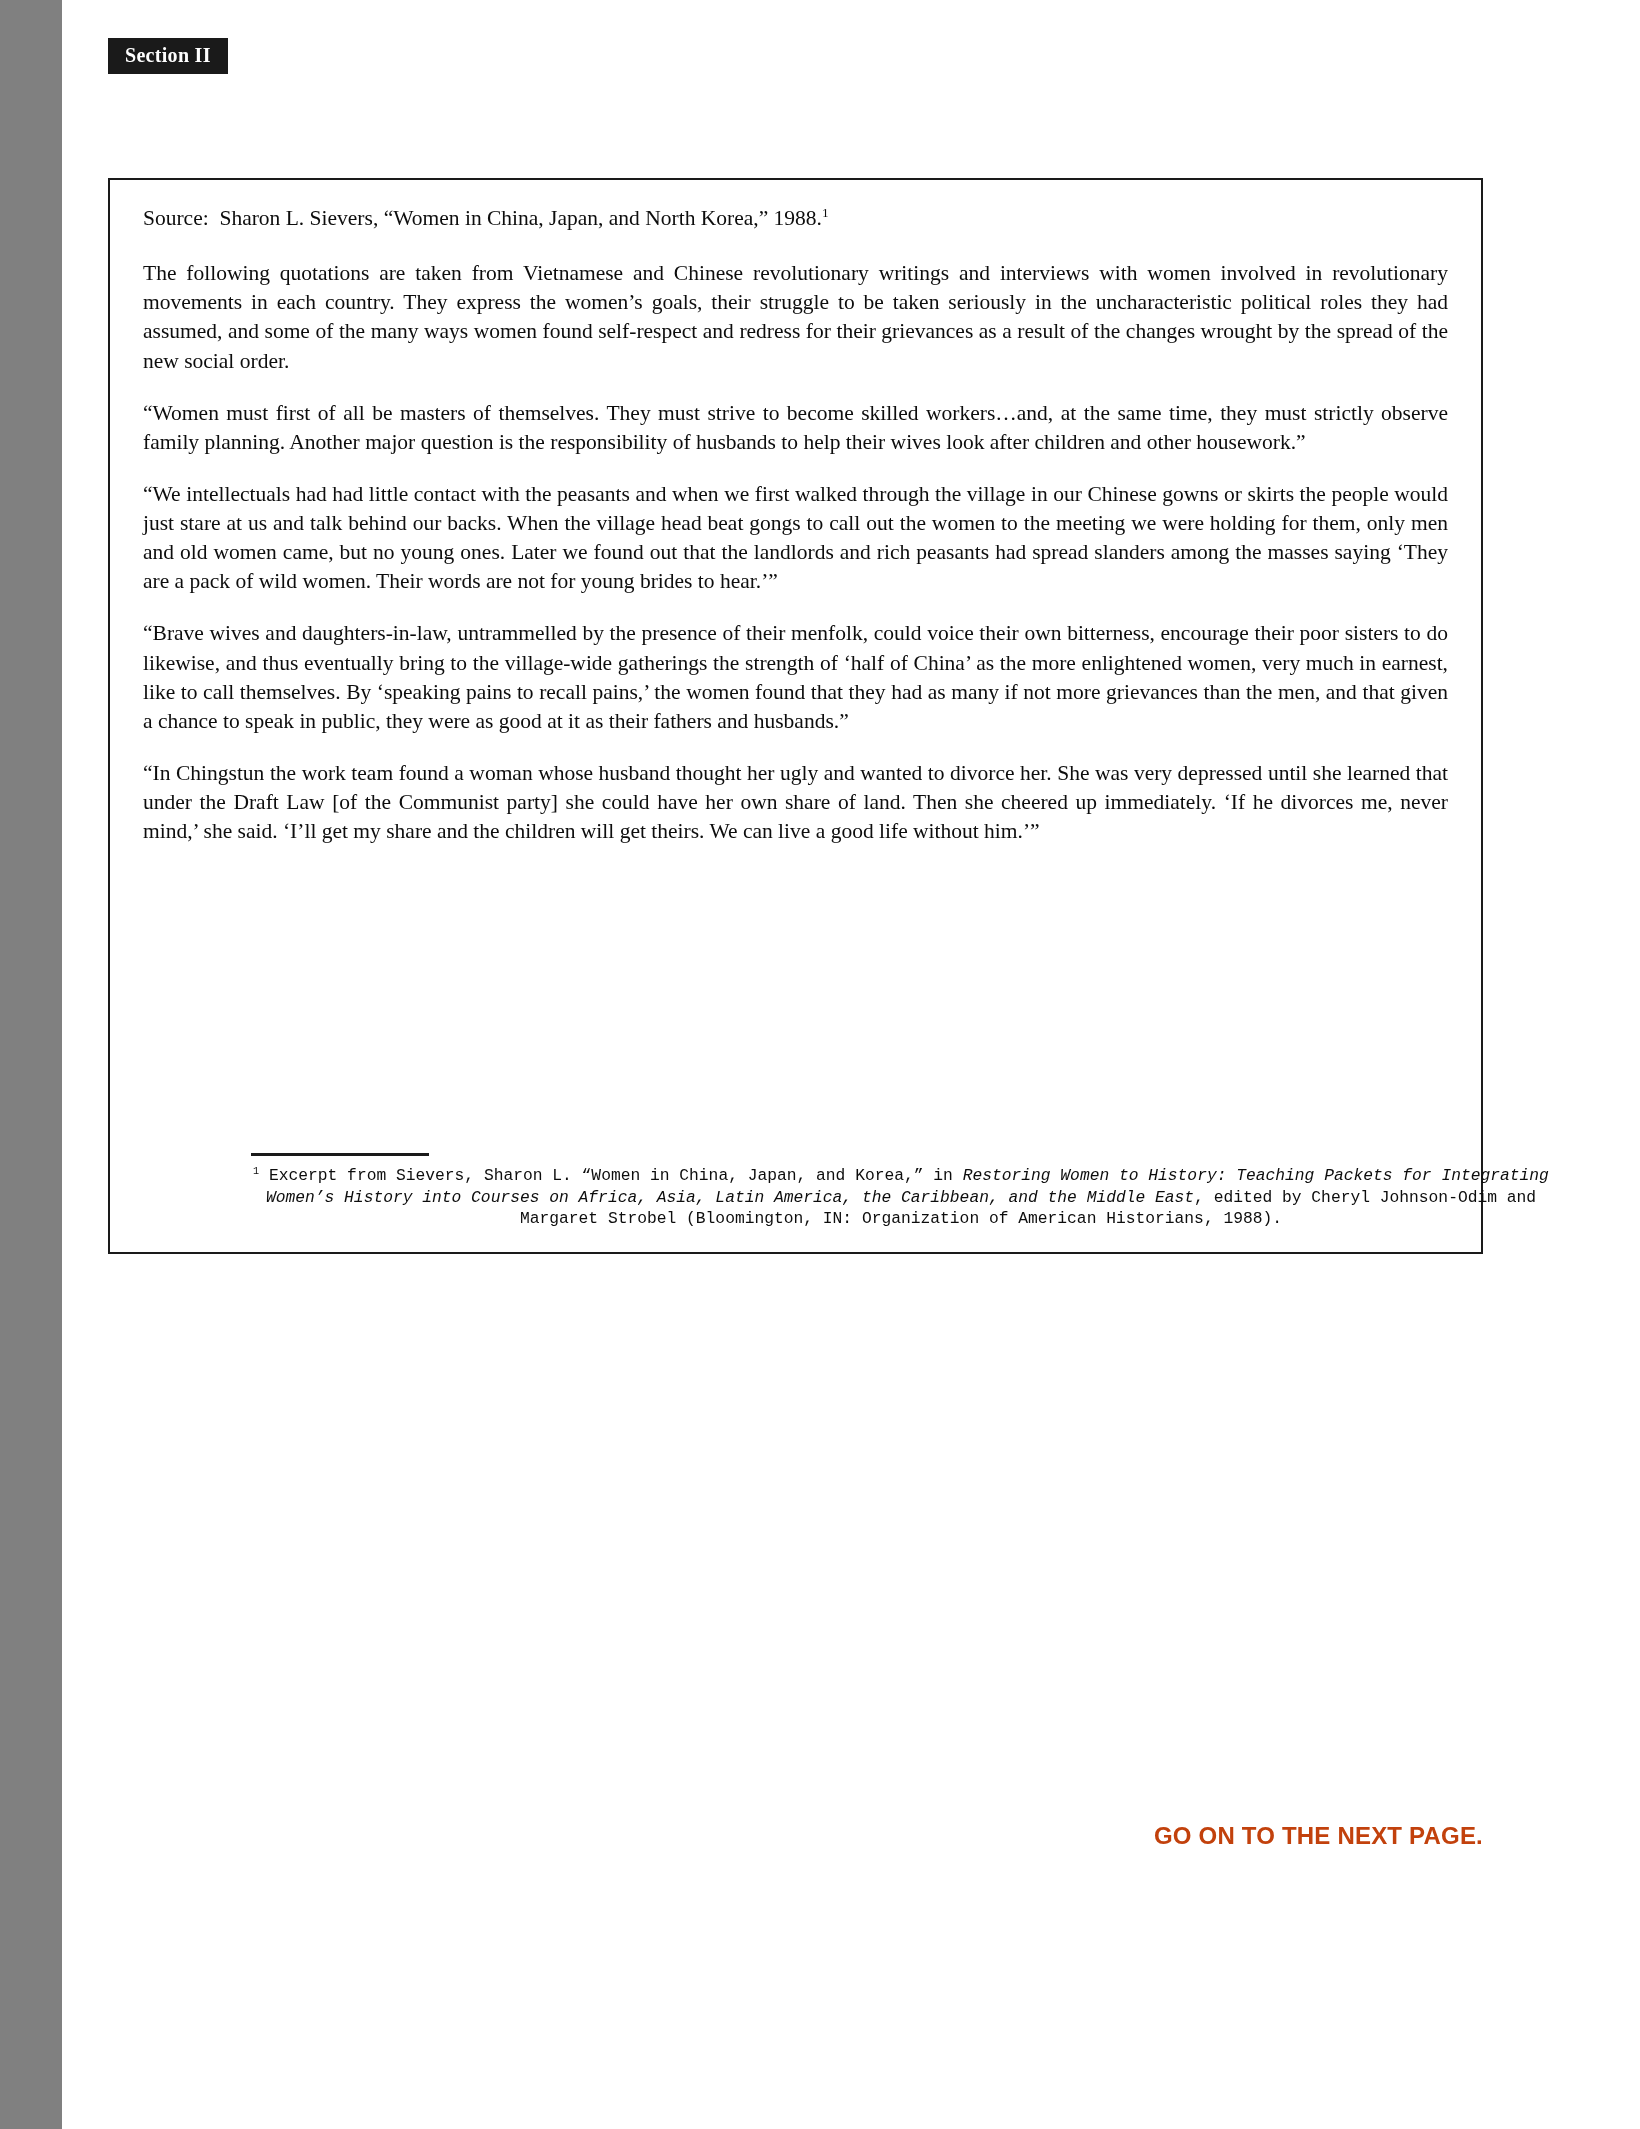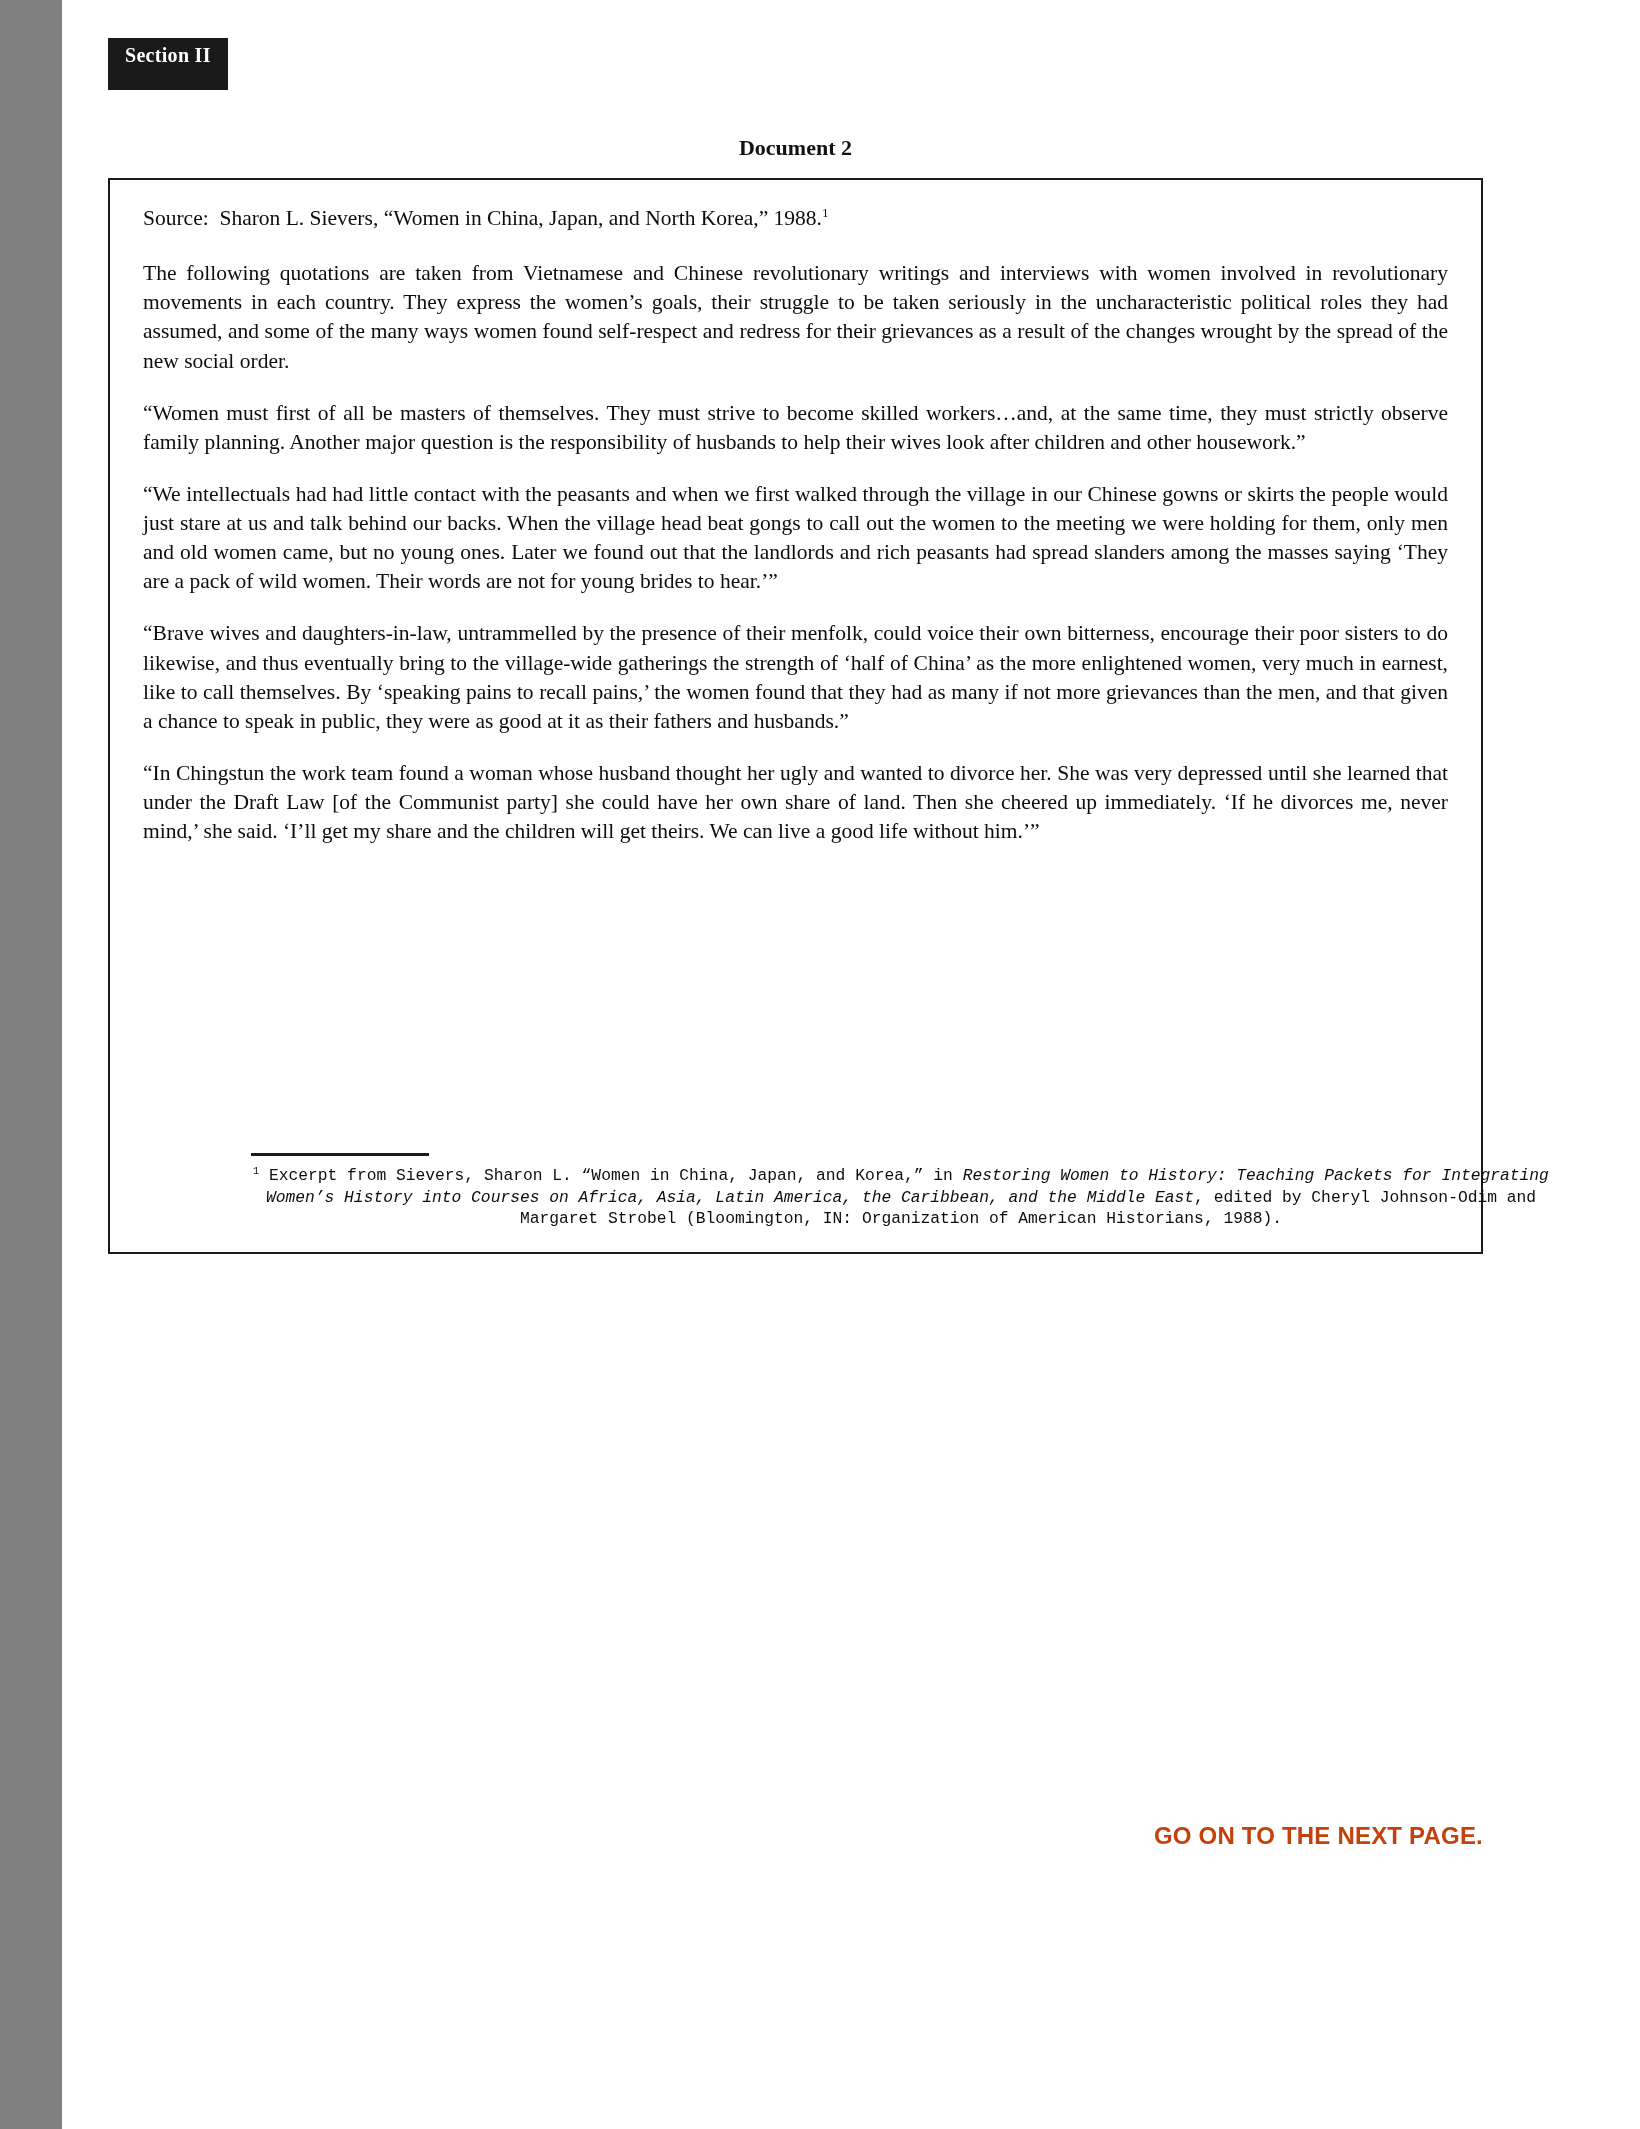--- a/index.html
+++ b/index.html
@@ -28,21 +28,21 @@
   .section-tab {
     position: absolute;
     left: 108px;
     top: 38px;
     background: #1a1a1a;
     color: #ffffff;
     font-family: "Liberation Serif", "DejaVu Serif", serif;
     font-weight: bold;
     font-size: 20px;
     letter-spacing: 0.3px;
-    padding: 7px 17px 25px 17px;
+    padding: 7px 17px 9px 17px;
     line-height: 1;
     white-space: nowrap;
   }
   
   .doc-heading {
     position: absolute;
     left: 108px;
     top: 135px;
     width: 1375px;
     text-align: center;
@@ -153,21 +153,20 @@
 </style>
 </head>
 <body>
 
 <div class="page">
 
   <div class="gray-bar"></div>
 
   <div class="section-tab">Section II</div>
 
-  <div class="doc-heading">Document 2</div>
 
   <div class="doc-box">
     <div class="doc-inner">
 
       <p class="source-line"><span>Source:</span>&nbsp; <span>Sharon L. Sievers, “Women in China, Japan, and North Korea,” 1988.</span><sup class="fn-marker">1</sup></p>
 
       <p>The following quotations are taken from Vietnamese and Chinese revolutionary writings and interviews with women involved in revolutionary movements in each country. They express the women’s goals, their struggle to be taken seriously in the uncharacteristic political roles they had assumed, and some of the many ways women found self-respect and redress for their grievances as a result of the changes wrought by the spread of the new social order.</p>
 
       <p>“Women must first of all be masters of themselves. They must strive to become skilled workers…and, at the same time, they must strictly observe family planning. Another major question is the responsibility of husbands to help their wives look after children and other housework.”</p>
 

